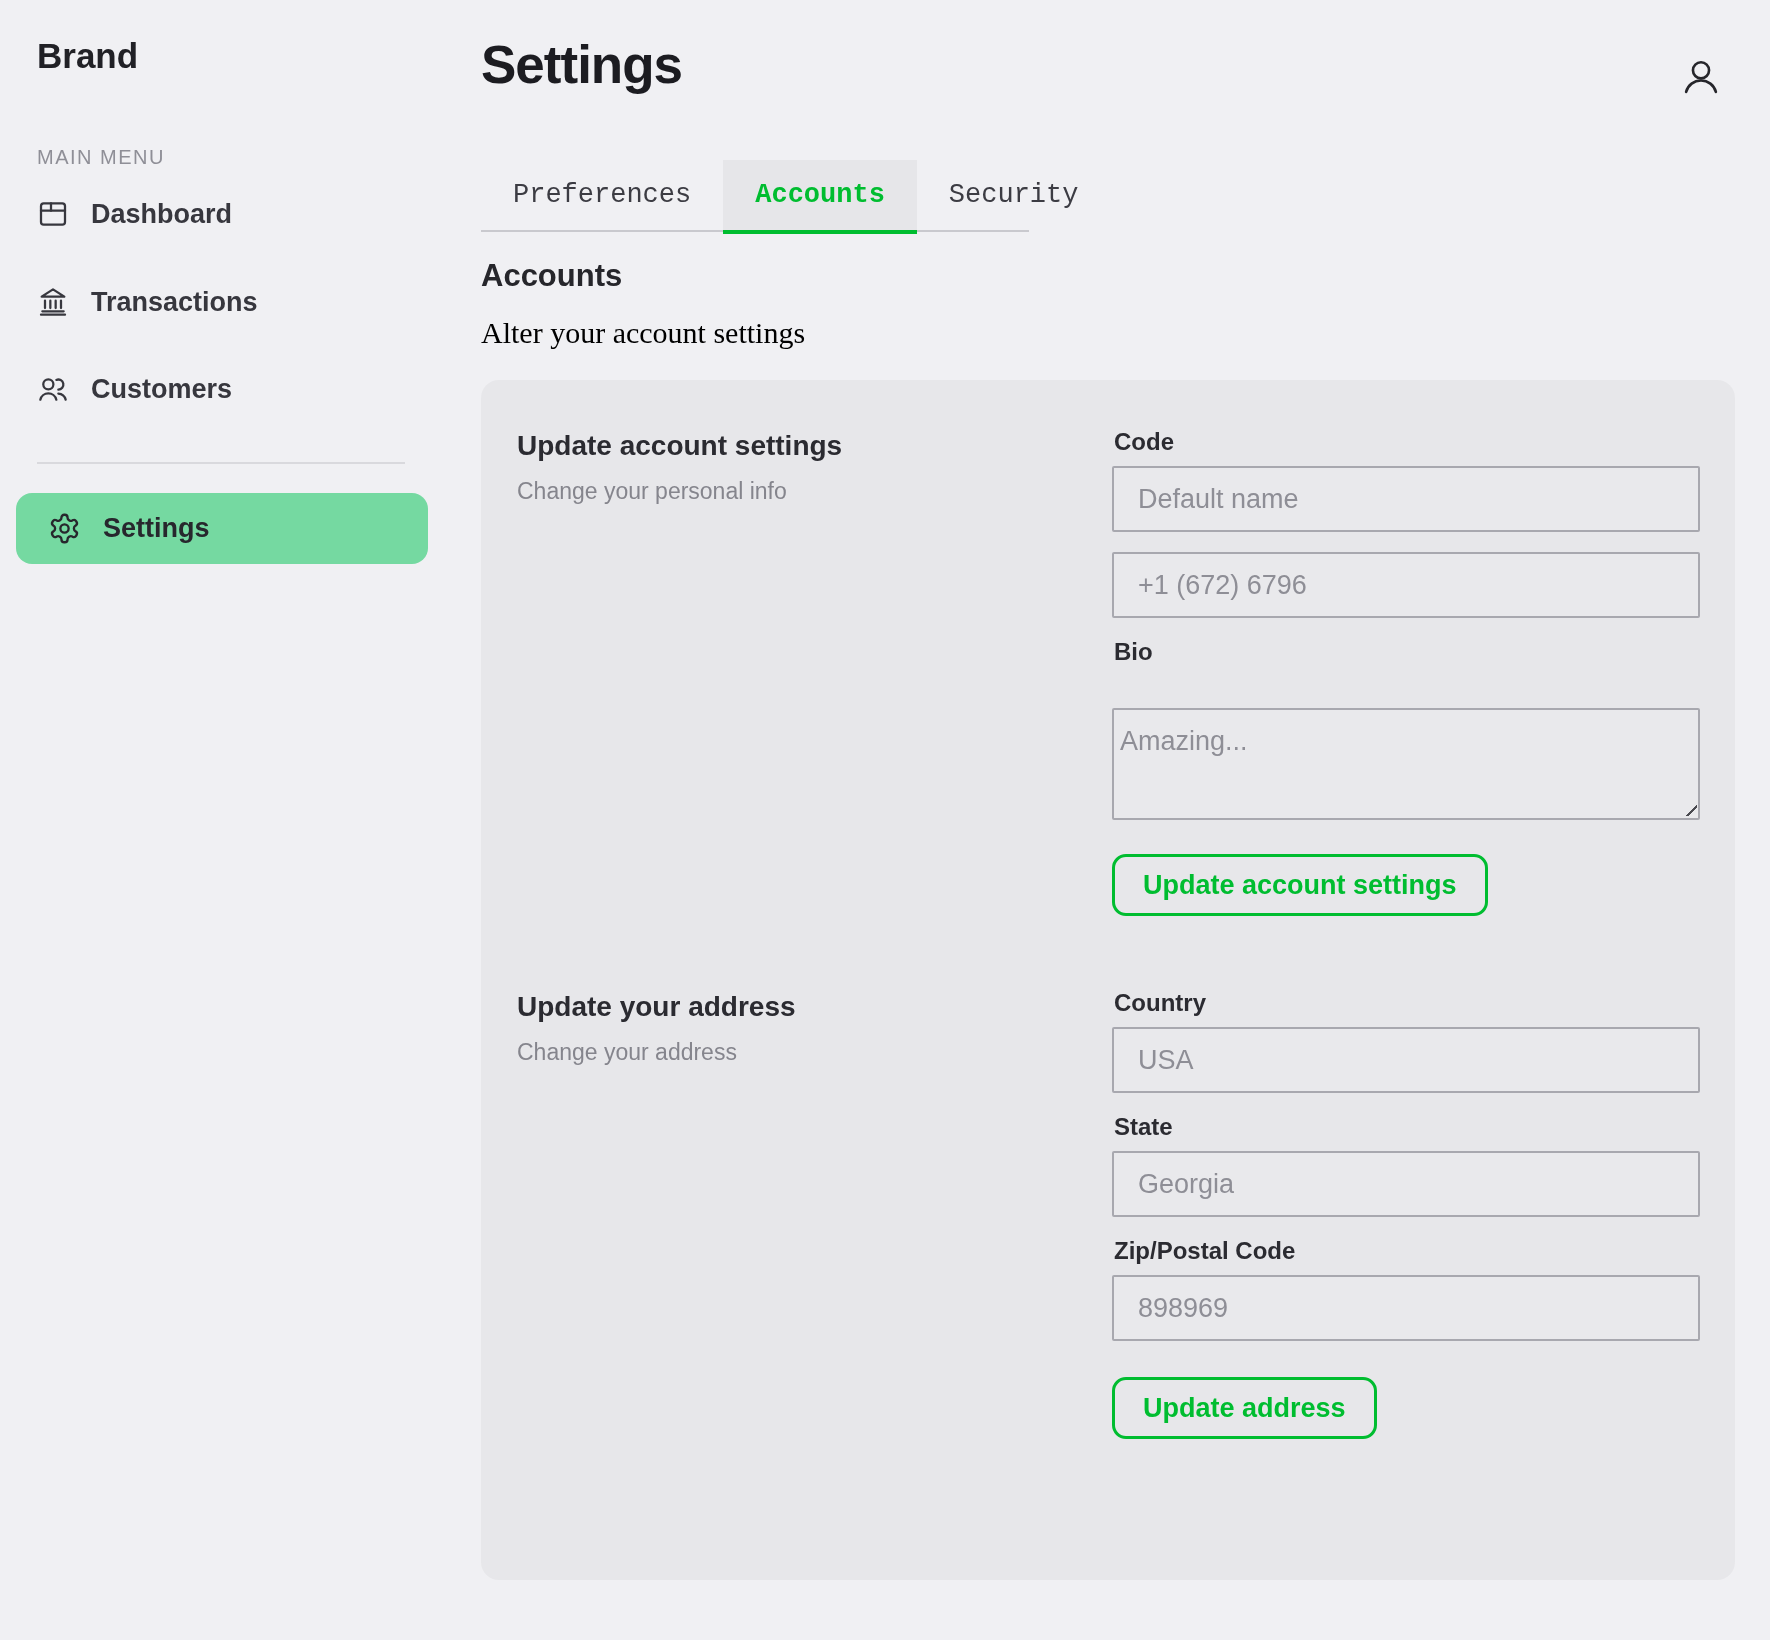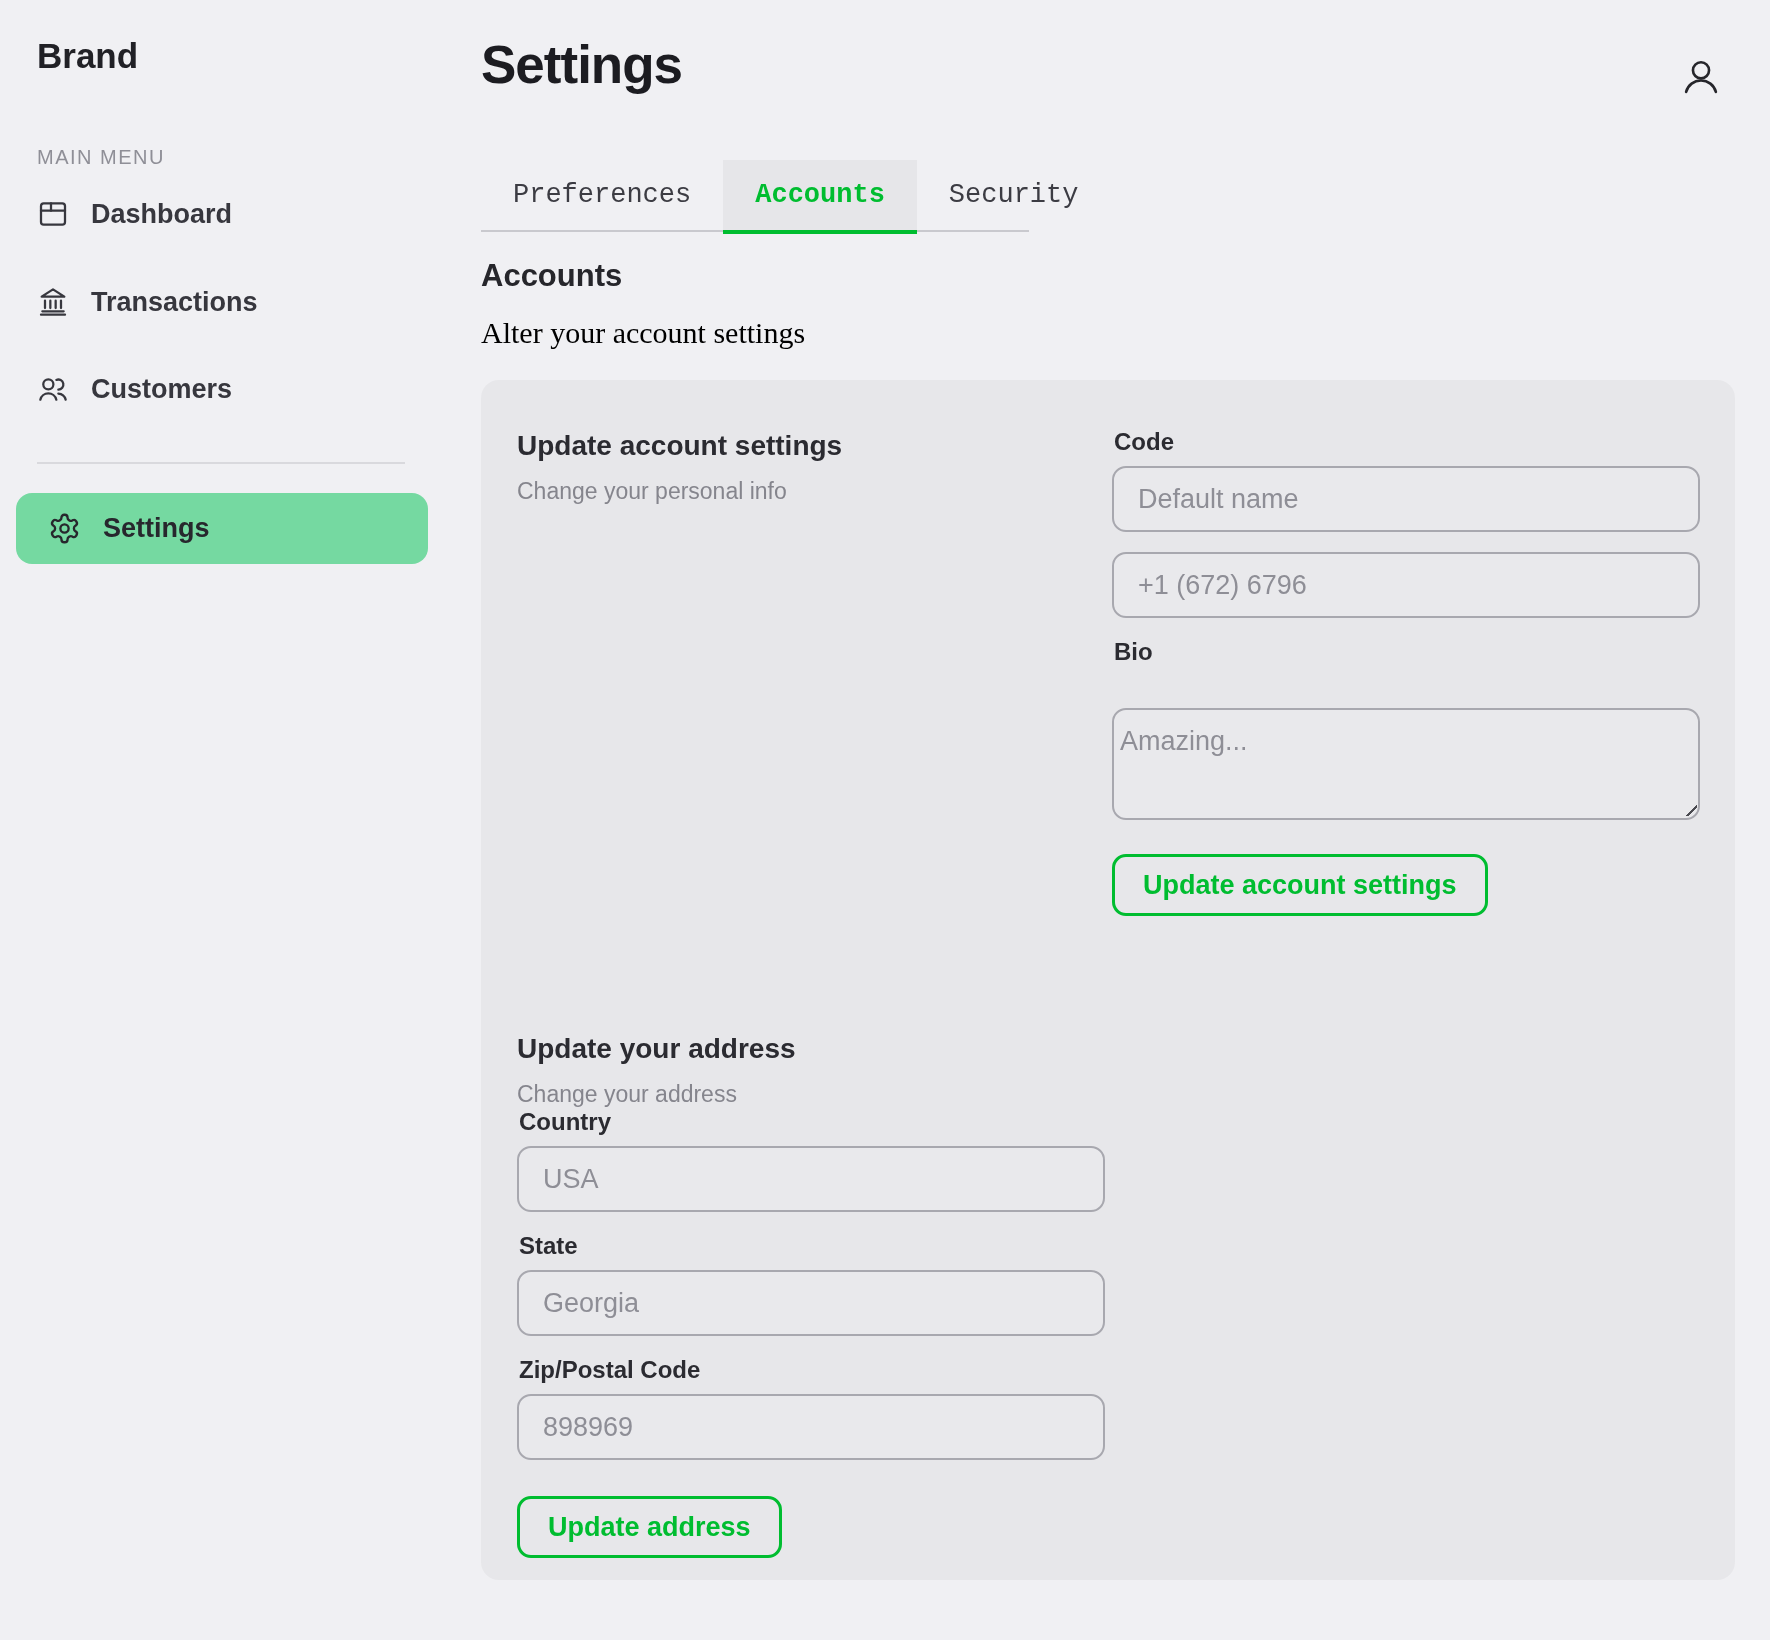--- a/index.html
+++ b/index.html
@@ -37,29 +37,29 @@
   .tab.active::after { content:""; position:absolute; left:0; right:0; bottom:-4px; height:4px; background:#00bd30; z-index:2; }
 
   
   .section-heading { position:absolute; left:481px; top:258px; font-size:31px; font-weight:700; color:#26262b; }
   .section-subtitle { position:absolute; left:481px; top:316px; font-size:30px; color:#000000;font-family:Liberation Serif, serif; }
 
   
   .card { position:absolute; left:481px; top:380px; width:1254px; height:1200px;
           background:#e7e7ea; border-radius:18px; padding:48px 35px 0 36px; }
   .form-section { display:flex; }
-  .form-section.second { margin-top:115px;flex-direction:column; }
+  .form-section.second { margin-top:73px; }
   .col-left { flex:1; padding-top:2px; }
   .col-right { width:588px; }
   .card h3 { font-size:28px; font-weight:700; color:#2b2b31; margin-bottom:16px; }
   .col-sub { font-size:23px; color:#85858d; }
 
   .field-label { display:block; font-size:24px; font-weight:600; color:#2b2b31; margin:0 0 10px 2px; }
   .text-input, .text-area {
-    width:100%; border:2px solid #a8a8af; border-radius:14px; background:#e9e9ec;
+    width:100%; border:2px solid #a8a8af; border-radius:2px; background:#e9e9ec;
     font-family:"Liberation Sans", sans-serif; font-size:27px; color:#3a3a40; outline:none;
   }
   .text-input { height:66px; padding:0 24px; margin-bottom:20px; }
   .text-area { height:112px; padding:16px 6px; resize:none; margin-bottom:0;margin-top:32px; }
   .text-input::placeholder, .text-area::placeholder { color:#8e8e96; opacity:1; }
   .bio-wrap { position:relative; margin-bottom:14px; }
   .resize-handle { position:absolute; right:3px; bottom:8px; width:13px; height:13px;
     background:linear-gradient(135deg, transparent 55%, #4a4a50 55%, #4a4a50 67%, transparent 67%); }
 
   .ghost-btn { display:inline-block; border:3px solid #00bd30; border-radius:14px; background:transparent;

